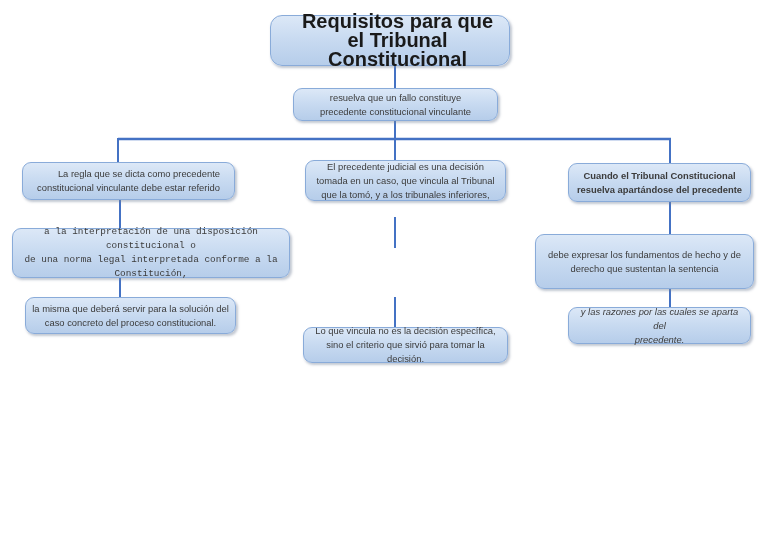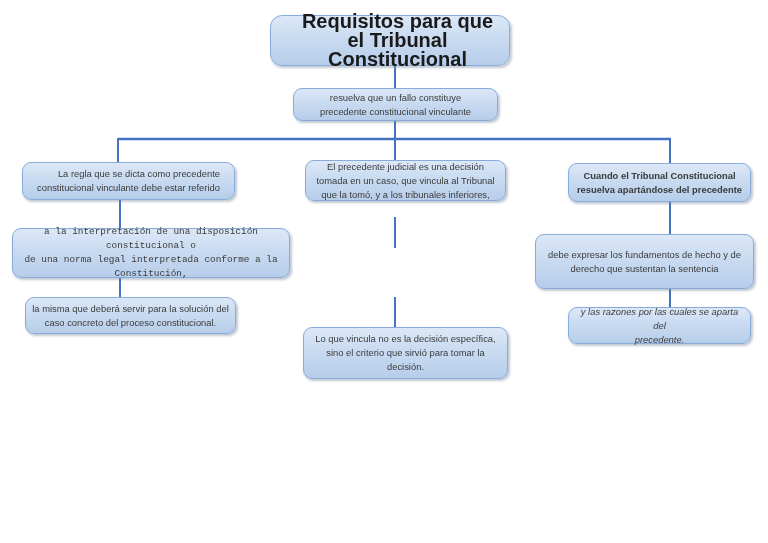--- a/index.html
+++ b/index.html
@@ -38,21 +38,21 @@
     padding-left: 21px;
   }
   
   #b-title    { left: 270px; top: 15px;  width: 240px; height: 51px; }
   #b-subtitle { left: 293px; top: 88px;  width: 205px; height: 33px; }
   #b-l1 { left: 22px;  top: 162px; width: 213px; height: 38px; text-align: right; }
   #b-l2 { left: 12px;  top: 228px; width: 278px; height: 50px; font-family: Liberation Mono, monospace; }
   #b-l3 { left: 25px;  top: 297px; width: 211px; height: 37px; }
   #b-m1 { left: 305px; top: 160px; width: 201px; height: 41px; }
   #b-m2 { left: 300px; top: 247px; width: 211px; height: 50px; }
-  #b-m3 { left: 303px; top: 327px; width: 205px; height: 52px; }
+  #b-m3 { left: 303px; top: 327px; width: 205px; height: 36px; }
   #b-r1 { left: 568px; top: 163px; width: 183px; height: 39px; font-weight: bold; }
   #b-r2 { left: 535px; top: 234px; width: 219px; height: 55px; }
   #b-r3 { left: 568px; top: 307px; width: 183px; height: 37px; font-style: italic; }
 </style>
 </head>
 <body>
 
 <div class="canvas">
 
   <svg class="wires" width="768" height="543" viewBox="0 0 768 543">

